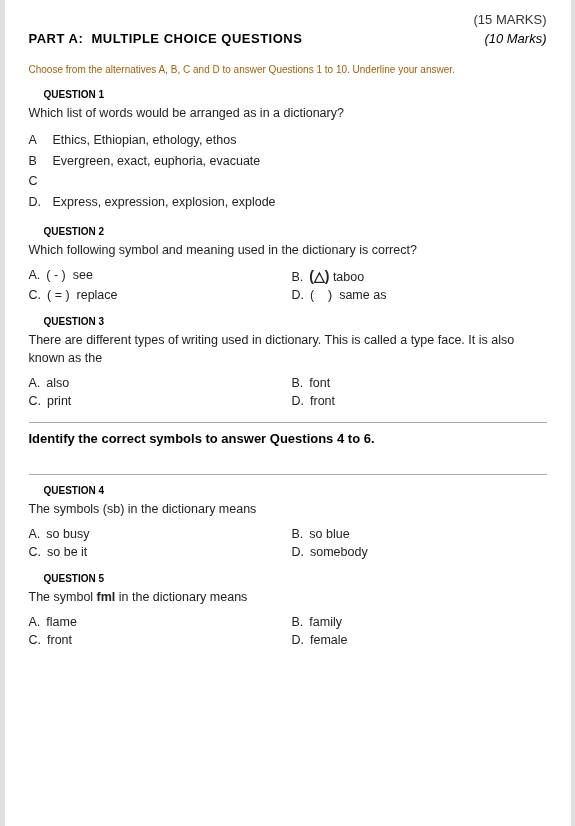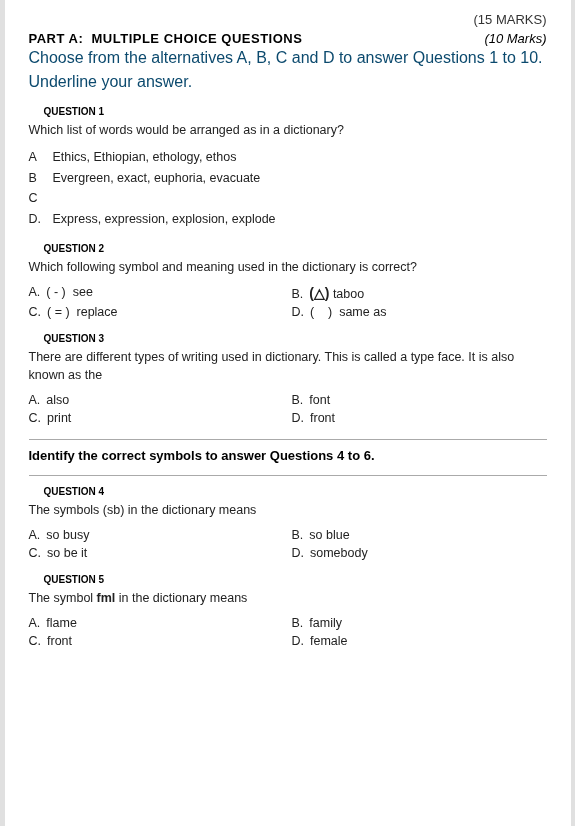--- a/index.html
+++ b/index.html
@@ -21,35 +21,35 @@
     .top-right {
       text-align: right;
       font-size: 13px;
       color: #333;
       margin-bottom: 4px;
     }
     .part-header {
       display: flex;
       justify-content: space-between;
       align-items: baseline;
-      margin-bottom: 0;
+      margin-bottom: 16px;
       text-align: right;
     }
     .part-title {
       font-size: 13px;
       font-weight: bold;
       letter-spacing: 0.5px;
     }
     .marks-label {
       font-size: 13px;
       font-style: italic;
     }
     .instruction {
-      font-size: 16px;
-      color: #0c4a6e;
+      font-size: 10px;
+      color: #a16207;
       margin-bottom: 12px;
       line-height: 1.5;
     }
     .question-title {
       font-size: 10px;
       font-weight: bold;
       margin-bottom: 4px;
       margin-left: 15px;
     }
     .question-text {
@@ -81,21 +81,21 @@
       color: #222;
     }
     .grid-option {
       display: flex;
       gap: 6px;
       align-items: baseline;
     }
     .section-box {
       border-top: 1.5px solid #aaa;
       border-bottom: 1.5px solid #aaa;
-      padding: 8px 0 8px 0;
+      padding: 8px 0 24px 0;
       margin: 10px 0 10px 0;
     }
     .section-instruction {
       font-size: 13px;
       font-weight: bold;
       margin-bottom: 4px;
     }
     .bold-symbol {
       font-weight: bold;
     }

